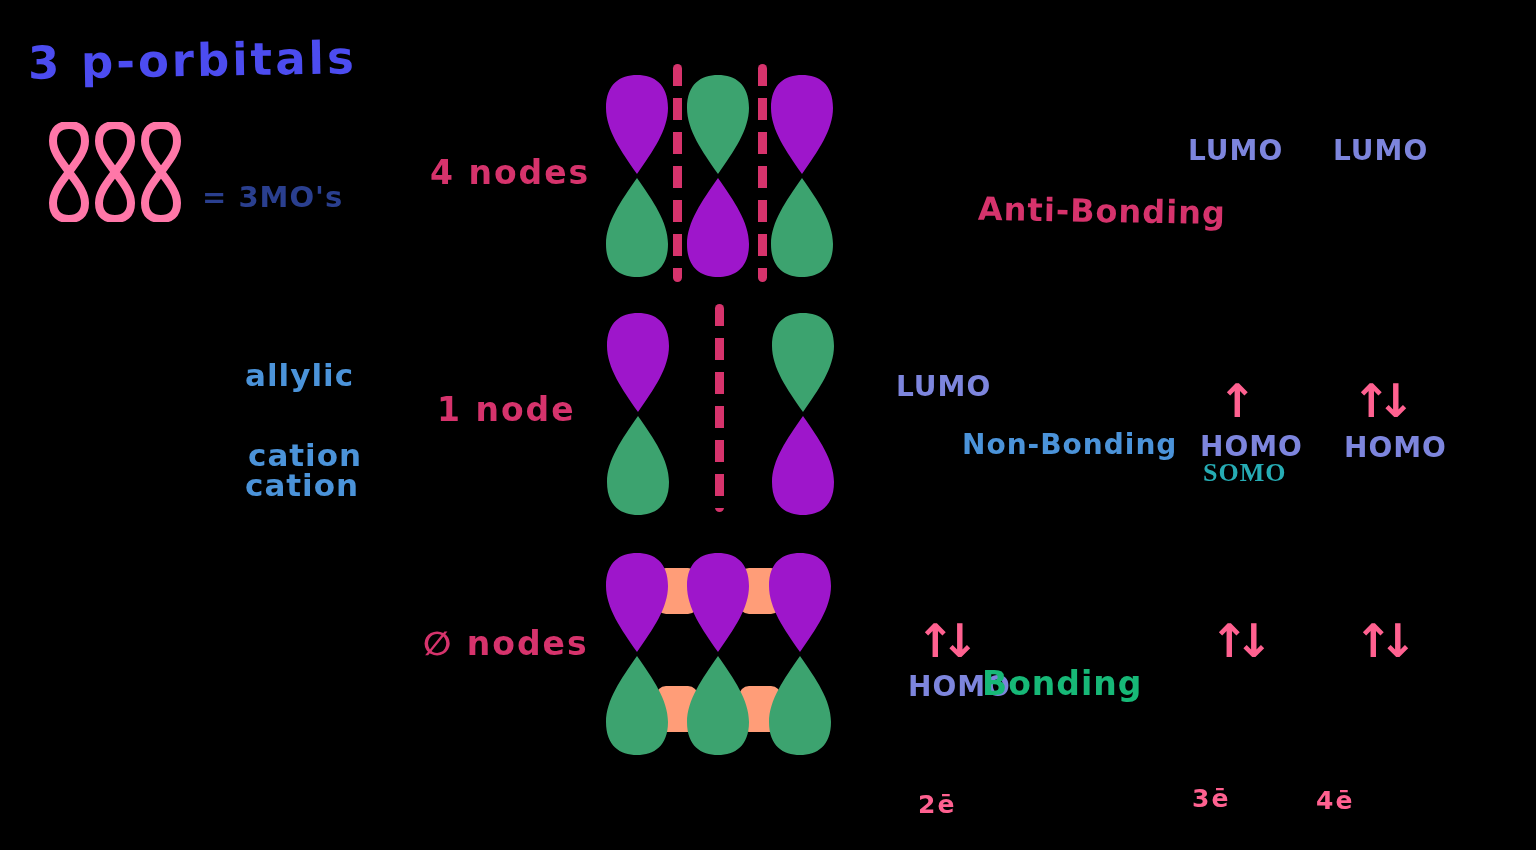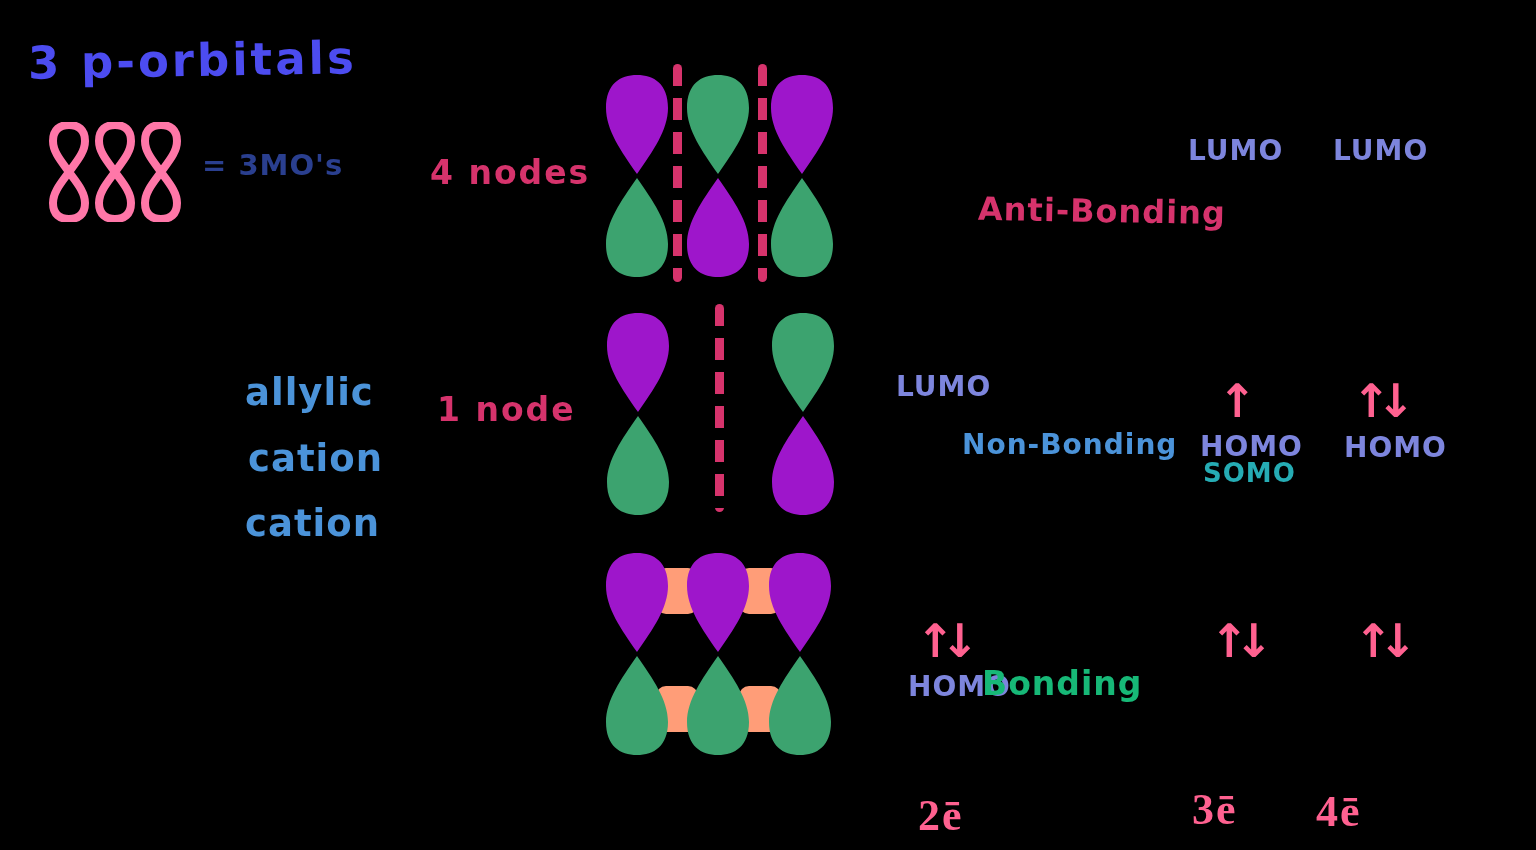--- a/index.html
+++ b/index.html
@@ -3,39 +3,39 @@
 <meta charset="utf-8">
 <style>
   html,body{margin:0;padding:0;background:#000;}
   .canvas{
     position:relative;width:1536px;height:850px;overflow:hidden;
     background:var(--bg,#000);
     font-family:"DejaVu Sans",sans-serif;font-weight:700;
   }
   .lbl{position:absolute;white-space:pre;letter-spacing:1px;}
   .c-indigo{color:var(--indigo);}
-  .c-navy{color:var(--navy);}
+  .c-navy{color:var(--navy);margin-top:32px;}
   .c-lightblue{color:var(--lightblue);}
   .c-crimson{color:var(--crimson);}
   .c-periwinkle{color:var(--periwinkle);text-align:right;}
-  .c-teal{color:var(--teal);}
+  .c-teal{color:var(--teal);font-family:Liberation Serif, serif;}
   .c-emerald{color:var(--emerald);}
   .title{left:28px;top:34px;font-size:45px;letter-spacing:3px;transform:rotate(-1deg);}
   .node-line{
     position:absolute;width:9px;border-radius:5px;
     background:repeating-linear-gradient(to bottom,var(--crimson) 0 22px,transparent 22px 34px);
   }
   .overlap{position:absolute;width:42px;height:46px;border-radius:10px;background:var(--orange);}
   .orbital{position:absolute;}
   .p8{position:absolute;}
   .arrow{font-size:46px;letter-spacing:-14px;line-height:1;color:var(--pink);}
   .arrow-single{font-size:46px;line-height:1;color:var(--pink);}
-  .count{font-size:44px;color:var(--pink);letter-spacing:2px;font-family:Liberation Serif, serif;}
+  .count{font-size:25px;color:var(--pink);letter-spacing:2px;}
   .mo-label{font-size:33px;color:var(--crimson);letter-spacing:2px;}
-  .orb-label{font-size:37px;color:var(--lightblue);line-height:1.18;}
+  .orb-label{font-size:31px;color:var(--lightblue);line-height:1.18;}
 </style>
 </head>
 <body>
 
 <div class="canvas">
 
   <div class="lbl title c-indigo">3 p-orbitals</div>
 
   <div>
     <svg class="p8" style="left:48px;top:122px" width="42" height="100" viewBox="0 0 42 100">
@@ -52,20 +52,21 @@
   <div class="lbl c-navy" style="left:202px;top:148px;font-size:29px">= 3MO's</div>
 
   <div class="lbl orb-label" style="left:245px;top:284px">
     <div>allylic</div>
     <div>cation</div>
   </div>
   <div class="lbl orb-label" style="left:248px;top:437px">cation</div>
 
   <div class="lbl mo-label" style="left:430px;top:153px">4 nodes</div>
   <div class="lbl mo-label" style="left:437px;top:390px">1 node</div>
+  <div class="lbl mo-label" style="left:423px;top:624px">∅ nodes</div>
 
   <div id="orbital-layer">
       <div class="node-line" style="left: 673px; top: 64px; height: 218px;"></div>
       <div class="node-line" style="left: 758px; top: 64px; height: 218px;"></div>
       <svg class="orbital" width="72" height="208" viewBox="0 0 72 208" style="left: 601px; top: 72px;">
         <path d="M36,102 C20,79 5,58 5,36 C5,12 19,3 36,3 C53,3 67,12 67,36 C67,58 52,79 36,102 Z" fill="#9e16cb"></path>
         <path d="M36,106 C20,129 5,150 5,172 C5,196 19,205 36,205 C53,205 67,196 67,172 C67,150 52,129 36,106 Z" fill="#3ca36f"></path>
       </svg>
       <svg class="orbital" width="72" height="208" viewBox="0 0 72 208" style="left: 682px; top: 72px;">
         <path d="M36,102 C20,79 5,58 5,36 C5,12 19,3 36,3 C53,3 67,12 67,36 C67,58 52,79 36,102 Z" fill="#3ca36f"></path>

